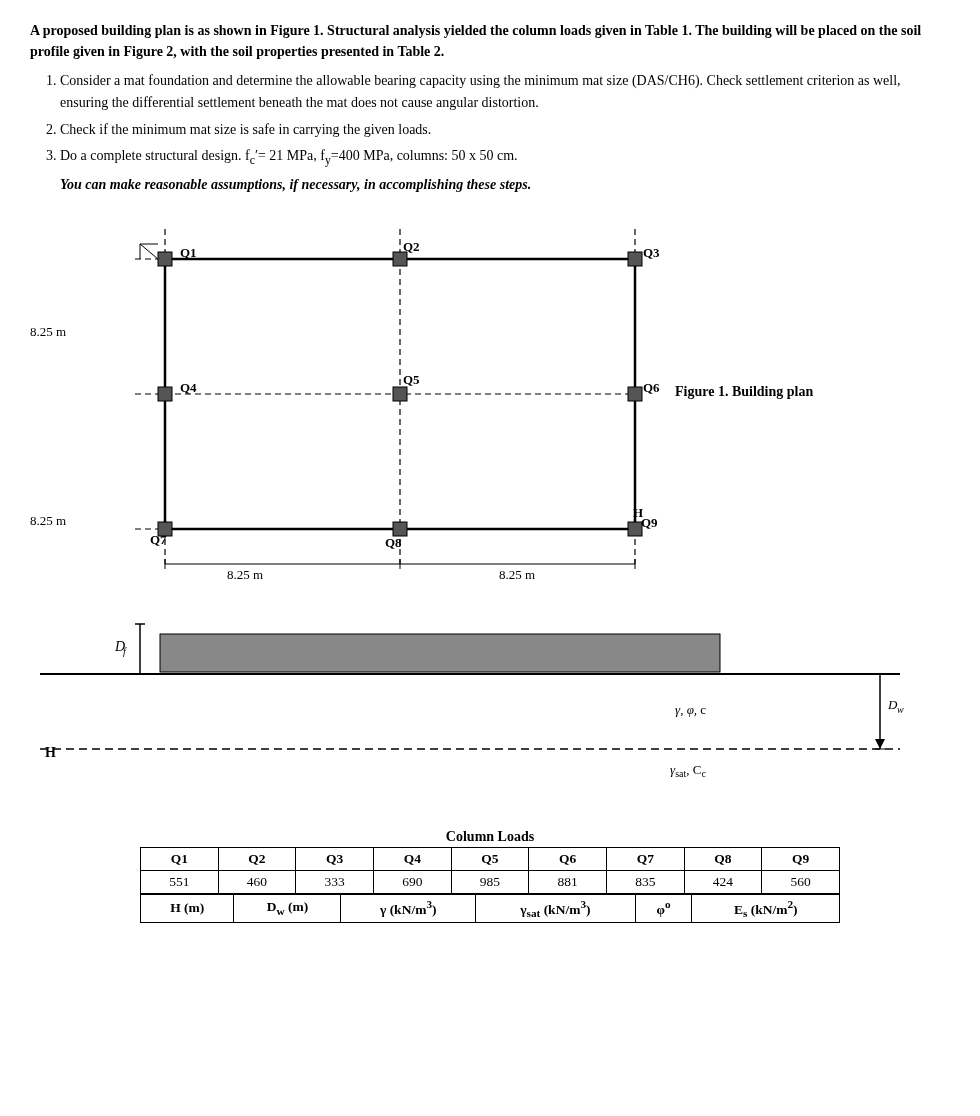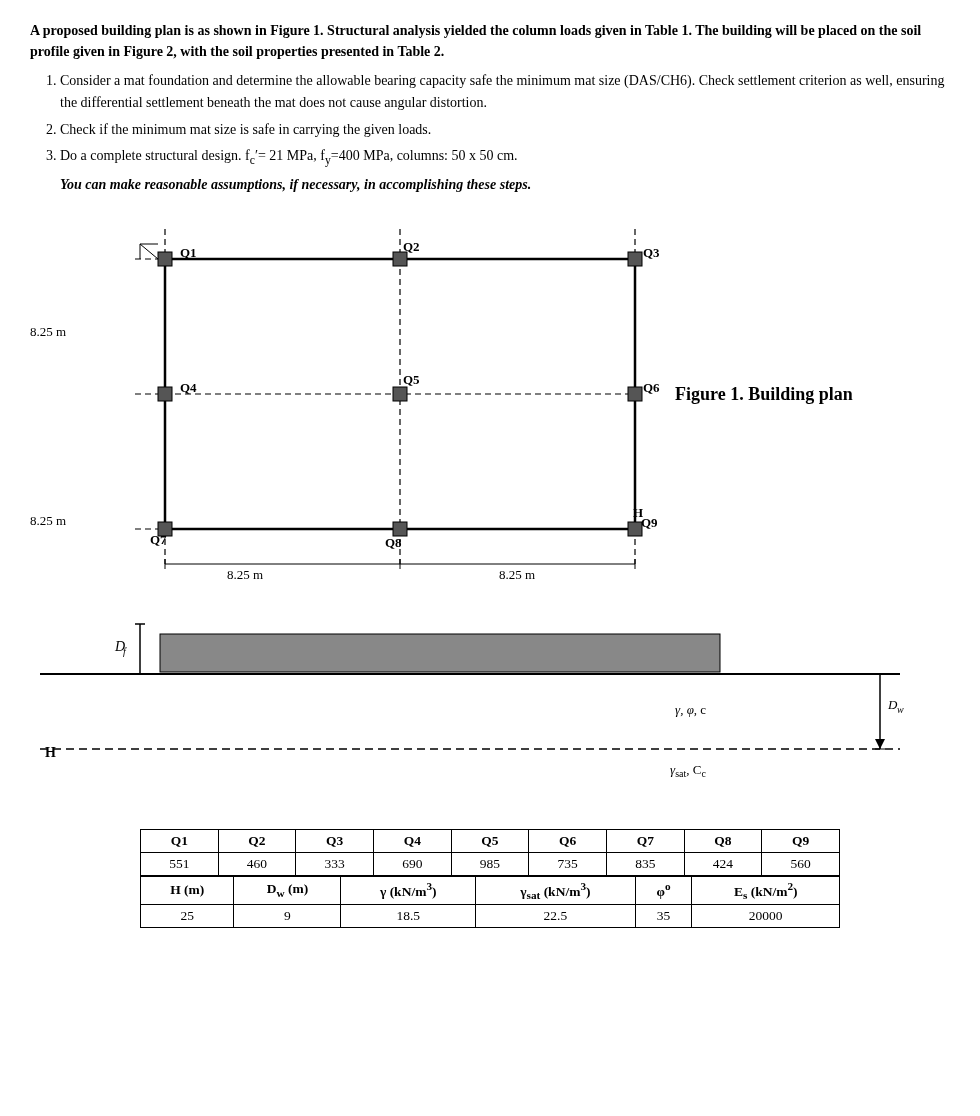--- a/index.html
+++ b/index.html
@@ -69,21 +69,21 @@
       margin: 0 auto;
       margin-top: 0px;
     }
   </style>
 </head>
 <body>
 
 <p class="intro-text">A proposed building plan is as shown in Figure 1. Structural analysis yielded the column loads given in Table 1. The building will be placed on the soil profile given in Figure 2, with the soil properties presented in Table 2.</p>
 
 <ol>
-  <li>Consider a mat foundation and determine the allowable bearing capacity safe the minimum mat size (DAS/CH6). Check settlement criterion as well, ensuring the differential settlement beneath the mat does not cause angular distortion.</li>
+  <li>Consider a mat foundation and determine the allowable bearing capacity using the minimum mat size (DAS/CH6). Check settlement criterion as well, ensuring the differential settlement beneath the mat does not cause angular distortion.</li>
   <li>Check if the minimum mat size is safe in carrying the given loads.</li>
   <li>Do a complete structural design. f<sub>c</sub>′= 21 MPa, f<sub>y</sub>=400 MPa, columns: 50 x 50 cm.</li>
 </ol>
 <p style="margin-top:6px; margin-left:30px;"><span class="underline-bold">You can make reasonable assumptions, if necessary, in accomplishing these steps.</span></p>
 
 <div class="figure-area">
 
   <div class="figure-left">
     <span style="margin-top:55px;">8.25 m</span>
     <span style="margin-bottom:60px;">8.25 m</span>
@@ -142,21 +142,21 @@
       <text x="432" y="370" font-family="Times New Roman" font-size="13" text-anchor="middle">8.25 m</text>
 
       <text x="548" y="308" font-family="Times New Roman" font-size="13" font-weight="bold">H</text>
 
       <line x1="55" y1="35" x2="73" y2="50" stroke="#000" stroke-width="1"></line>
       <line x1="55" y1="35" x2="73" y2="35" stroke="#000" stroke-width="1"></line>
       <line x1="55" y1="35" x2="55" y2="50" stroke="#000" stroke-width="1"></line>
     </svg>
 
     
-    <div style="position:absolute; top:175px; left:590px; font-size:18px; font-weight:bold; white-space:nowrap;">Figure 1. Building plan</div>
+    <div style="position:absolute; top:175px; left:590px; font-size:14px; font-weight:bold; white-space:nowrap;">Figure 1. Building plan</div>
   </div>
 </div>
 
 <div style="position:relative; width:900px; height:210px; margin-top:10px; margin-bottom:15px;">
   <svg width="900" height="210">
 
     <line x1="110" y1="25" x2="110" y2="75" stroke="#000" stroke-width="1.5"></line>
     <line x1="105" y1="25" x2="115" y2="25" stroke="#000" stroke-width="1.5"></line>
     <line x1="105" y1="75" x2="115" y2="75" stroke="#000" stroke-width="1"></line>
 
@@ -181,60 +181,53 @@
     <polygon points="850,150 845,140 855,140" fill="#000"></polygon>
     <line x1="845" y1="150" x2="855" y2="150" stroke="#000" stroke-width="1"></line>
 
     <text x="858" y="110" font-family="Times New Roman" font-size="13" font-style="italic">D</text>
     <text x="867" y="114" font-family="Times New Roman" font-size="10" font-style="italic">w</text>
   </svg>
 </div>
 
 <div class="tables-area">
 
+  <div class="col-loads-title">Column Loads</div>
   <table class="main-table">
     <tbody>
       <tr>
         <th>Q1</th>
         <th>Q2</th>
         <th>Q3</th>
         <th>Q4</th>
         <th>Q5</th>
         <th>Q6</th>
         <th>Q7</th>
         <th>Q8</th>
         <th>Q9</th>
       </tr>
       <tr>
         <td>551</td>
         <td>460</td>
         <td>333</td>
         <td>690</td>
         <td>985</td>
-        <td>735</td>
+        <td>881</td>
         <td>835</td>
         <td>424</td>
         <td>560</td>
       </tr>
     </tbody>
   </table>
 
   <table class="soil-table" style="margin-top:0;">
     <tbody>
       <tr>
         <th>H (m)</th>
         <th>D<sub>w</sub> (m)</th>
         <th>γ (kN/m<sup>3</sup>)</th>
         <th>γ<sub>sat</sub> (kN/m<sup>3</sup>)</th>
         <th>φ<sup>o</sup></th>
         <th>E<sub>s</sub> (kN/m<sup>2</sup>)</th>
       </tr>
-      <tr>
-        <td>25</td>
-        <td>9</td>
-        <td>18.5</td>
-        <td>22.5</td>
-        <td>35</td>
-        <td>20000</td>
-      </tr>
     </tbody>
   </table>
 </div>
 
 </body></html>

